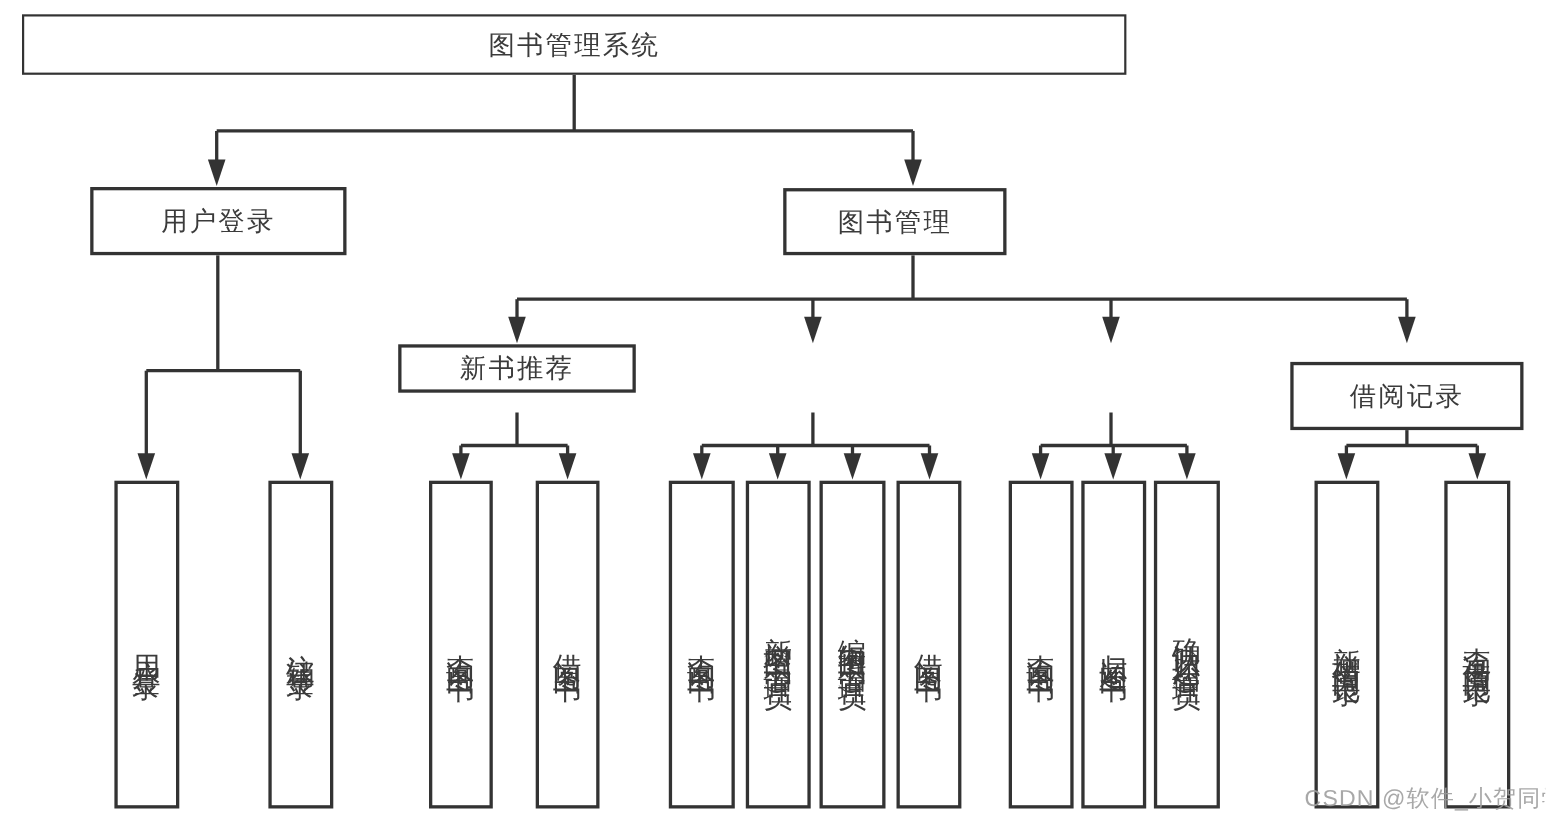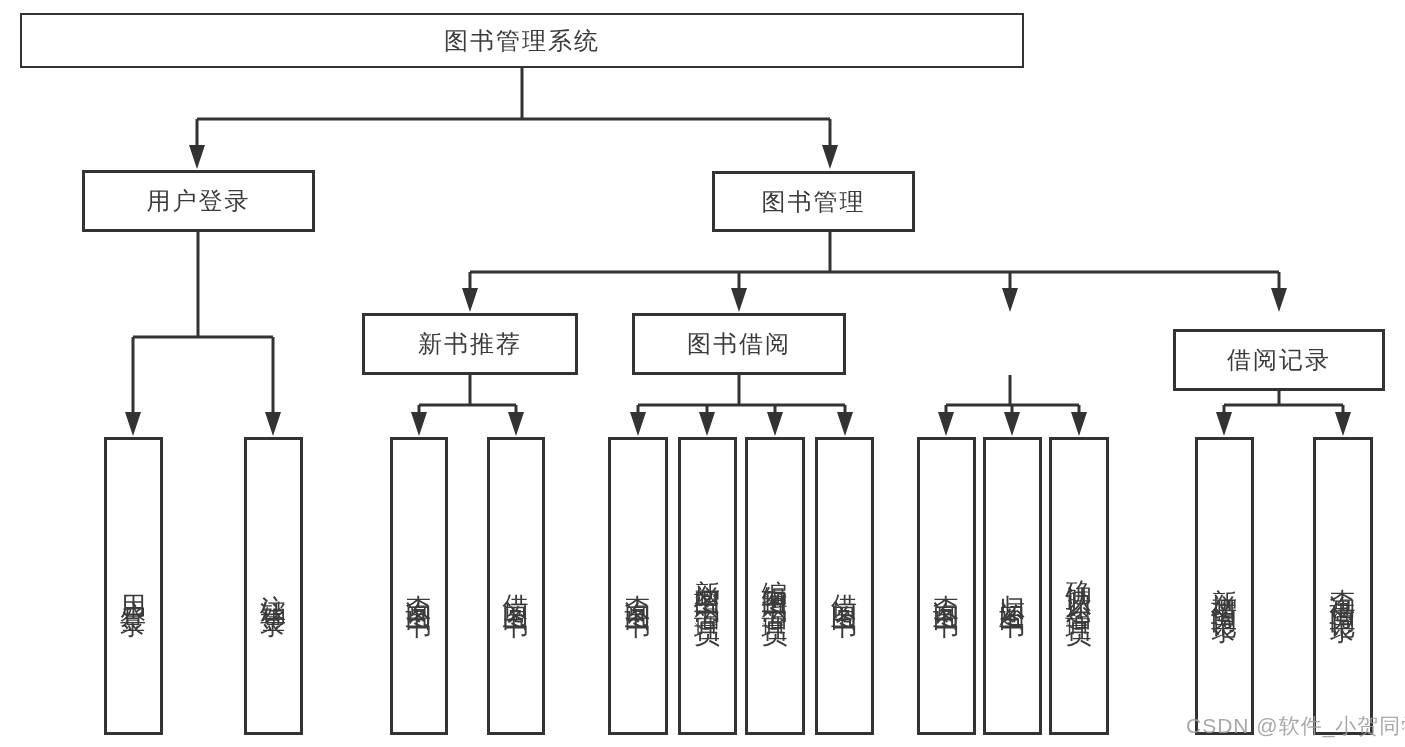--- a/index.html
+++ b/index.html
@@ -117,25 +117,22 @@
     <span>图书管理系统</span>
   </div>
 
   <div class="node hnode" style="left:82px;top:170px;width:233px;height:62px">
     <span>用户登录</span>
   </div>
   <div class="node hnode" style="left:712px;top:171px;width:203px;height:61px">
     <span>图书管理</span>
   </div>
 
-  <div class="node hnode" style="left:362px;top:313px;width:216px;height:62px">
+  <div class="node hnode" style="left:362px;top:313px;width:216px;height:44px">
     <span>新书推荐</span>
-  </div>
-  <div class="node hnode" style="left:632px;top:313px;width:214px;height:62px">
-    <span>图书借阅</span>
   </div>
   <div class="node hnode" style="left:1173px;top:329px;width:212px;height:62px">
     <span>借阅记录</span>
   </div>
 
   <div class="node vnode" style="left:104px;width:59px">
     <span>用户登录</span>
   </div>
   <div class="node vnode" style="left:244px;width:59px">
     <span>注销登录</span>

